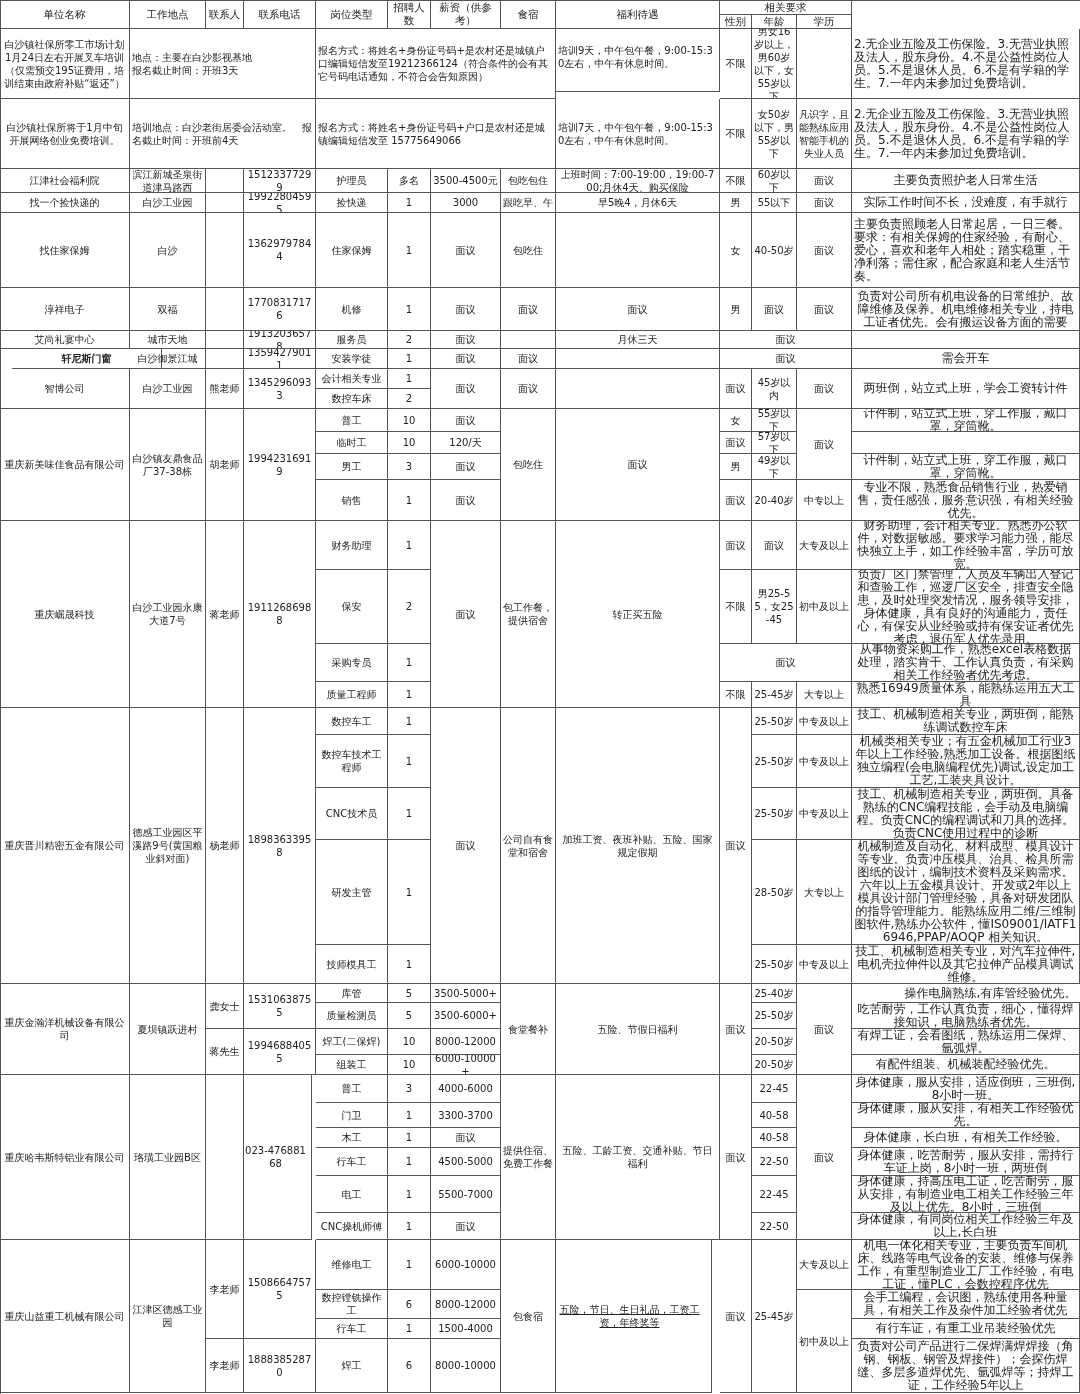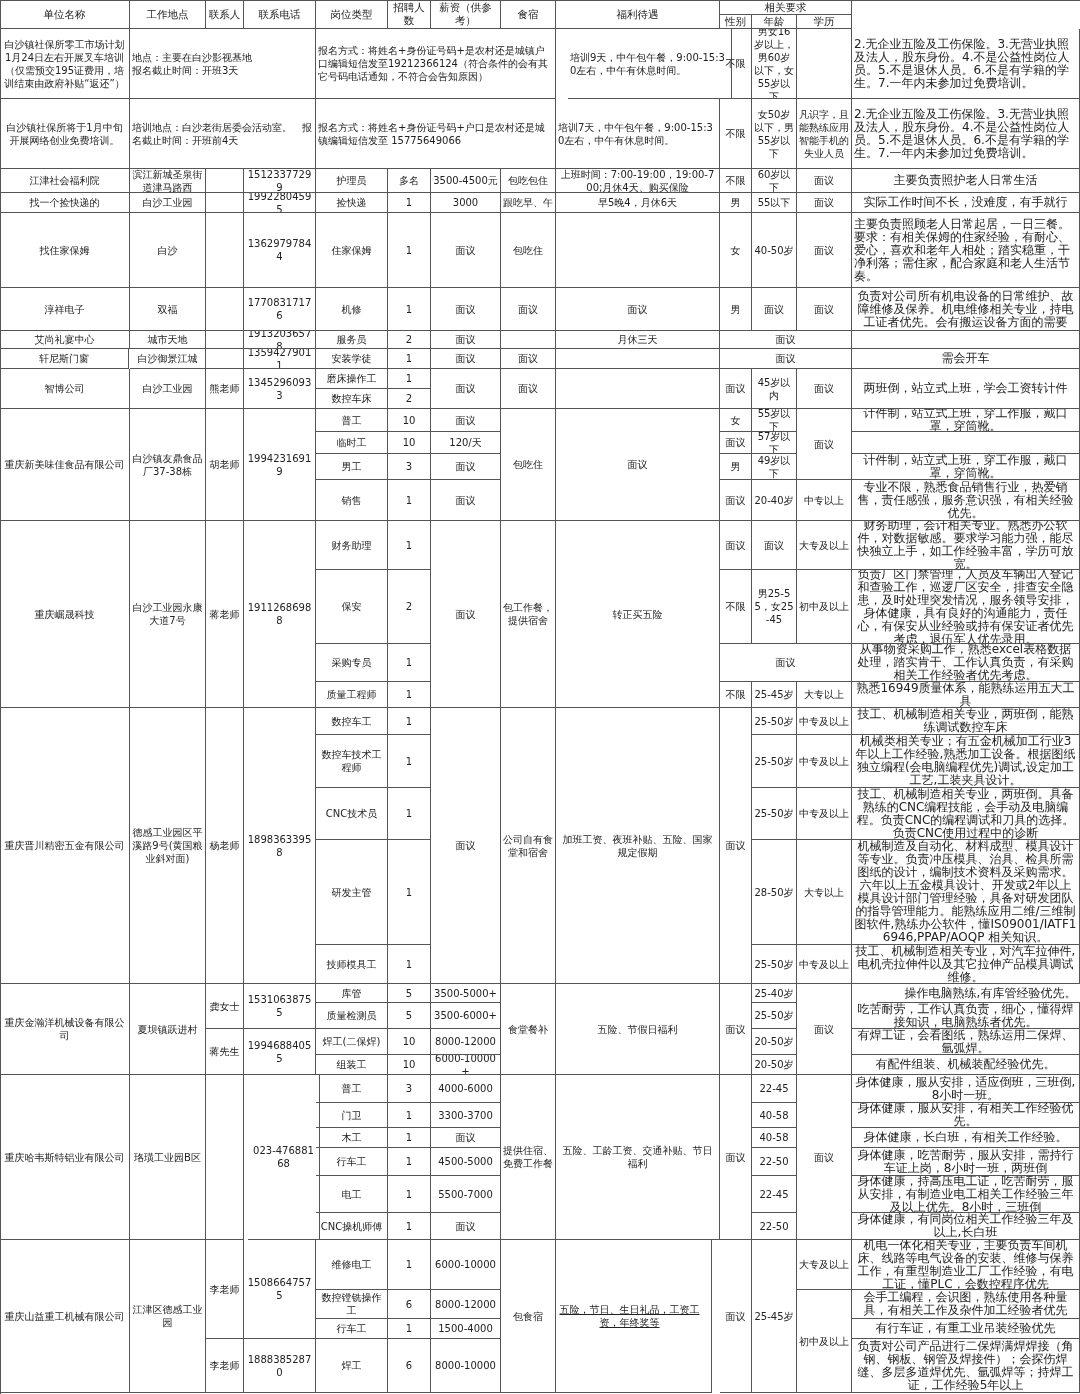--- a/index.html
+++ b/index.html
@@ -27,21 +27,21 @@
   <div class="c h" style="left:556px;top:0;width:164px;height:29px;">福利待遇</div>
   <div class="c h" style="left:720px;top:0;width:132px;height:15px;">相关要求</div>
   <div class="c h" style="left:720px;top:15px;width:32px;height:14px;">性别</div>
   <div class="c h" style="left:752px;top:15px;width:45px;height:14px;">年龄</div>
   <div class="c h" style="left:797px;top:15px;width:55px;height:14px;">学历</div>
 
   <div id="body-cells">
       <div class="c" style="left: 0px; top: 29px; width: 130px; height: 70px;">白沙镇社保所零工市场计划1月24日左右开展叉车培训（仅需预交195证费用，培训结束由政府补贴“返还”）</div>
       <div class="c l" style="left: 130px; top: 29px; width: 186px; height: 70px;">地点：主要在白沙影视基地　　　　　　　　　　　报名截止时间：开班3天</div>
       <div class="c l" style="left: 316px; top: 29px; width: 240px; height: 70px;">报名方式：将姓名+身份证号码+是农村还是城镇户口编辑短信发至19212366124（符合条件的会有其它号码电话通知，不符合会告知原因）</div>
-      <div class="c l" style="left: 556px; top: 29px; width: 164px; height: 70px; margin-left: 12px;">培训9天，中午包午餐，9:00-15:30左右，中午有休息时间。</div>
+      <div class="c l" style="left: 556px; top: 22px; width: 164px; height: 70px;">培训9天，中午包午餐，9:00-15:30左右，中午有休息时间。</div>
       <div class="c" style="left: 720px; top: 29px; width: 32px; height: 70px;">不限</div>
       <div class="c" style="left: 752px; top: 29px; width: 45px; height: 70px;">男女16岁以上，男60岁以下，女55岁以下</div>
       <div class="c" style="left: 797px; top: 29px; width: 55px; height: 70px;"></div>
       <div class="c l note" style="left: 852px; top: 29px; width: 228px; height: 70px;">2.无企业五险及工伤保险。3.无营业执照及法人，股东身份。4.不是公益性岗位人员。5.不是退休人员。6.不是有学籍的学生。7.一年内未参加过免费培训。</div>
       <div class="c" style="left: 0px; top: 99px; width: 130px; height: 70px;">白沙镇社保所将于1月中旬开展网络创业免费培训。</div>
       <div class="c l" style="left: 130px; top: 99px; width: 186px; height: 70px;">培训地点：白沙老街居委会活动室。　报名截止时间：开班前4天</div>
       <div class="c l" style="left: 316px; top: 99px; width: 240px; height: 70px;">报名方式：将姓名+身份证号码+户口是农村还是城镇编辑短信发至 15775649066</div>
       <div class="c l" style="left: 556px; top: 99px; width: 164px; height: 70px;">培训7天，中午包午餐，9:00-15:30左右，中午有休息时间。</div>
       <div class="c" style="left: 720px; top: 99px; width: 32px; height: 70px;">不限</div>
       <div class="c" style="left: 752px; top: 99px; width: 45px; height: 70px;">女50岁以下，男55岁以下</div>
@@ -103,36 +103,36 @@
       <div class="c" style="left: 130px; top: 331px; width: 76px; height: 18px;">城市天地</div>
       <div class="c" style="left: 206px; top: 331px; width: 38px; height: 18px;"></div>
       <div class="c" style="left: 244px; top: 331px; width: 72px; height: 18px;">19132036578</div>
       <div class="c" style="left: 316px; top: 331px; width: 72px; height: 18px;">服务员</div>
       <div class="c" style="left: 388px; top: 331px; width: 43px; height: 18px;">2</div>
       <div class="c" style="left: 431px; top: 331px; width: 70px; height: 18px;">面议</div>
       <div class="c" style="left: 501px; top: 331px; width: 55px; height: 18px;"></div>
       <div class="c" style="left: 556px; top: 331px; width: 164px; height: 18px;">月休三天</div>
       <div class="c" style="left: 720px; top: 331px; width: 132px; height: 18px;">面议</div>
       <div class="c note" style="left: 852px; top: 331px; width: 228px; height: 18px;"></div>
-      <div class="c" style="left: 0px; top: 349px; width: 129px; height: 20px;">轩尼斯门窗</div>
+      <div class="c" style="left: 12px; top: 349px; width: 150px; height: 20px; font-weight: bold;">轩尼斯门窗</div>
       <div class="c" style="left: 130px; top: 349px; width: 76px; height: 20px;">白沙御景江城</div>
       <div class="c" style="left: 206px; top: 349px; width: 38px; height: 20px;"></div>
       <div class="c" style="left: 244px; top: 349px; width: 72px; height: 20px;">13594279011</div>
       <div class="c" style="left: 316px; top: 349px; width: 72px; height: 20px;">安装学徒</div>
       <div class="c" style="left: 388px; top: 349px; width: 43px; height: 20px;">1</div>
       <div class="c" style="left: 431px; top: 349px; width: 70px; height: 20px;">面议</div>
       <div class="c" style="left: 501px; top: 349px; width: 55px; height: 20px;">面议</div>
       <div class="c" style="left: 556px; top: 349px; width: 164px; height: 20px;"></div>
       <div class="c" style="left: 720px; top: 349px; width: 132px; height: 20px;">面议</div>
       <div class="c note" style="left: 852px; top: 349px; width: 228px; height: 20px;">需会开车</div>
       <div class="c" style="left: 0px; top: 369px; width: 130px; height: 40px;">智博公司</div>
       <div class="c" style="left: 130px; top: 369px; width: 76px; height: 40px;">白沙工业园</div>
       <div class="c" style="left: 206px; top: 369px; width: 38px; height: 40px;">熊老师</div>
       <div class="c" style="left: 244px; top: 369px; width: 72px; height: 40px;">13452960933</div>
-      <div class="c" style="left: 316px; top: 369px; width: 72px; height: 20px;">磨床操作工</div>
+      <div class="c" style="left: 316px; top: 369px; width: 72px; height: 20px;">会计相关专业</div>
       <div class="c" style="left: 388px; top: 369px; width: 43px; height: 20px;">1</div>
       <div class="c" style="left: 316px; top: 389px; width: 72px; height: 20px;">数控车床</div>
       <div class="c" style="left: 388px; top: 389px; width: 43px; height: 20px;">2</div>
       <div class="c" style="left: 431px; top: 369px; width: 70px; height: 40px;">面议</div>
       <div class="c" style="left: 501px; top: 369px; width: 55px; height: 40px;">面议</div>
       <div class="c" style="left: 556px; top: 369px; width: 164px; height: 40px;"></div>
       <div class="c" style="left: 720px; top: 369px; width: 32px; height: 40px;">面议</div>
       <div class="c" style="left: 752px; top: 369px; width: 45px; height: 40px;">45岁以内</div>
       <div class="c" style="left: 797px; top: 369px; width: 55px; height: 40px;">面议</div>
       <div class="c note" style="left: 852px; top: 369px; width: 228px; height: 40px;">两班倒，站立式上班，学会工资转计件</div>
@@ -256,21 +256,21 @@
       <div class="c" style="left: 752px; top: 1029px; width: 45px; height: 26px;">20-50岁</div>
       <div class="c" style="left: 752px; top: 1055px; width: 45px; height: 20px;">20-50岁</div>
       <div class="c" style="left: 797px; top: 984px; width: 55px; height: 91px;">面议</div>
       <div class="c note" style="left: 877px; top: 984px; width: 228px; height: 19px;">操作电脑熟练,有库管经验优先。</div>
       <div class="c note" style="left: 852px; top: 1003px; width: 228px; height: 26px;">吃苦耐劳，工作认真负责，细心，懂得焊接知识，电脑熟练者优先。</div>
       <div class="c note" style="left: 852px; top: 1029px; width: 228px; height: 26px;">有焊工证，会看图纸，熟练运用二保焊、氩弧焊。</div>
       <div class="c note" style="left: 852px; top: 1055px; width: 228px; height: 20px;">有配件组装、机械装配经验优先。</div>
       <div class="c" style="left: 0px; top: 1075px; width: 130px; height: 165px;">重庆哈韦斯特铝业有限公司</div>
       <div class="c" style="left: 130px; top: 1075px; width: 76px; height: 165px;">珞璜工业园B区</div>
       <div class="c" style="left: 206px; top: 1075px; width: 38px; height: 165px;"></div>
-      <div class="c" style="left: 248px; top: 1075px; width: 72px; height: 165px;">023-47688168</div>
+      <div class="c" style="left: 240px; top: 1075px; width: 72px; height: 165px;">023-47688168</div>
       <div class="c" style="left: 316px; top: 1075px; width: 72px; height: 28px;">普工</div>
       <div class="c" style="left: 388px; top: 1075px; width: 43px; height: 28px;">3</div>
       <div class="c" style="left: 431px; top: 1075px; width: 70px; height: 28px;">4000-6000</div>
       <div class="c" style="left: 316px; top: 1103px; width: 72px; height: 25px; text-align: center;">门卫</div>
       <div class="c" style="left: 388px; top: 1103px; width: 43px; height: 25px;">1</div>
       <div class="c" style="left: 431px; top: 1103px; width: 70px; height: 25px;">3300-3700</div>
       <div class="c" style="left: 316px; top: 1128px; width: 72px; height: 20px;">木工</div>
       <div class="c" style="left: 388px; top: 1128px; width: 43px; height: 20px;">1</div>
       <div class="c" style="left: 431px; top: 1128px; width: 70px; height: 20px;">面议</div>
       <div class="c" style="left: 316px; top: 1148px; width: 72px; height: 28px;">行车工</div>

